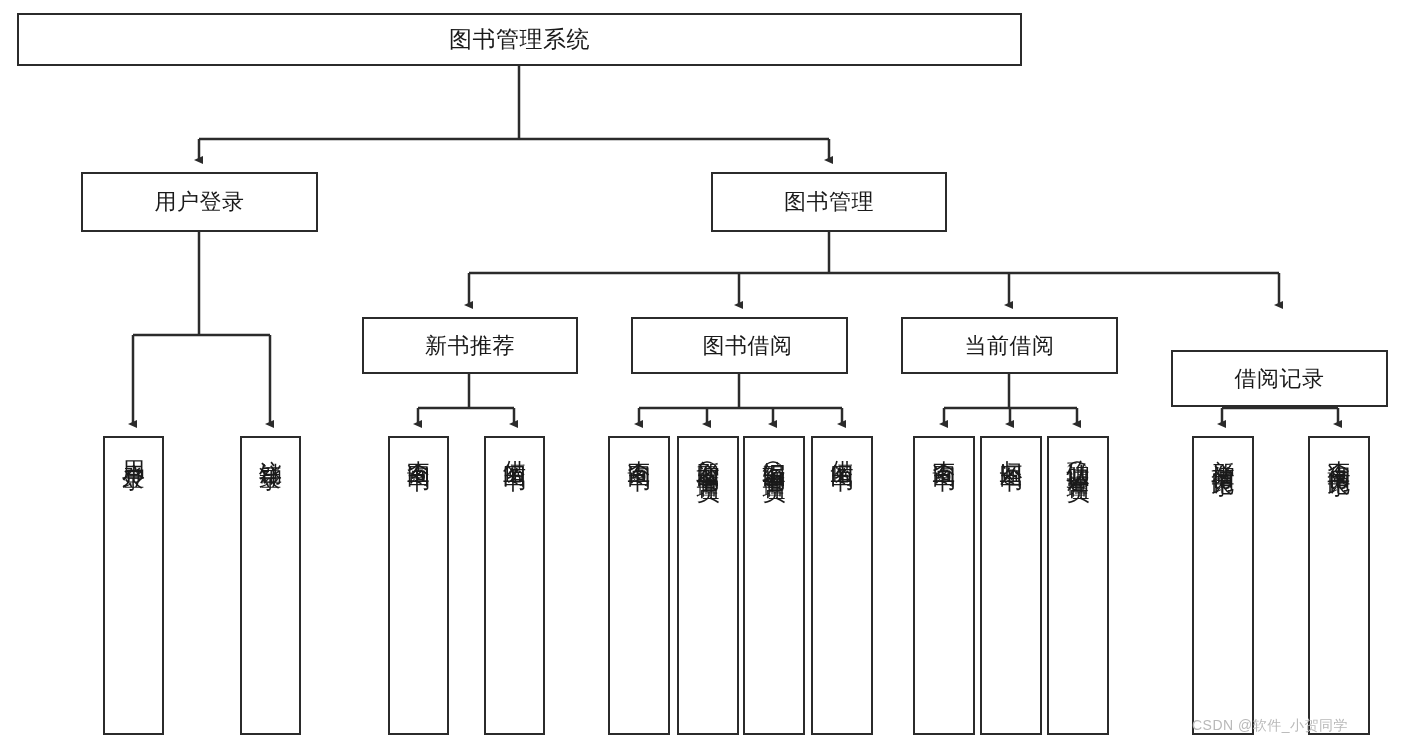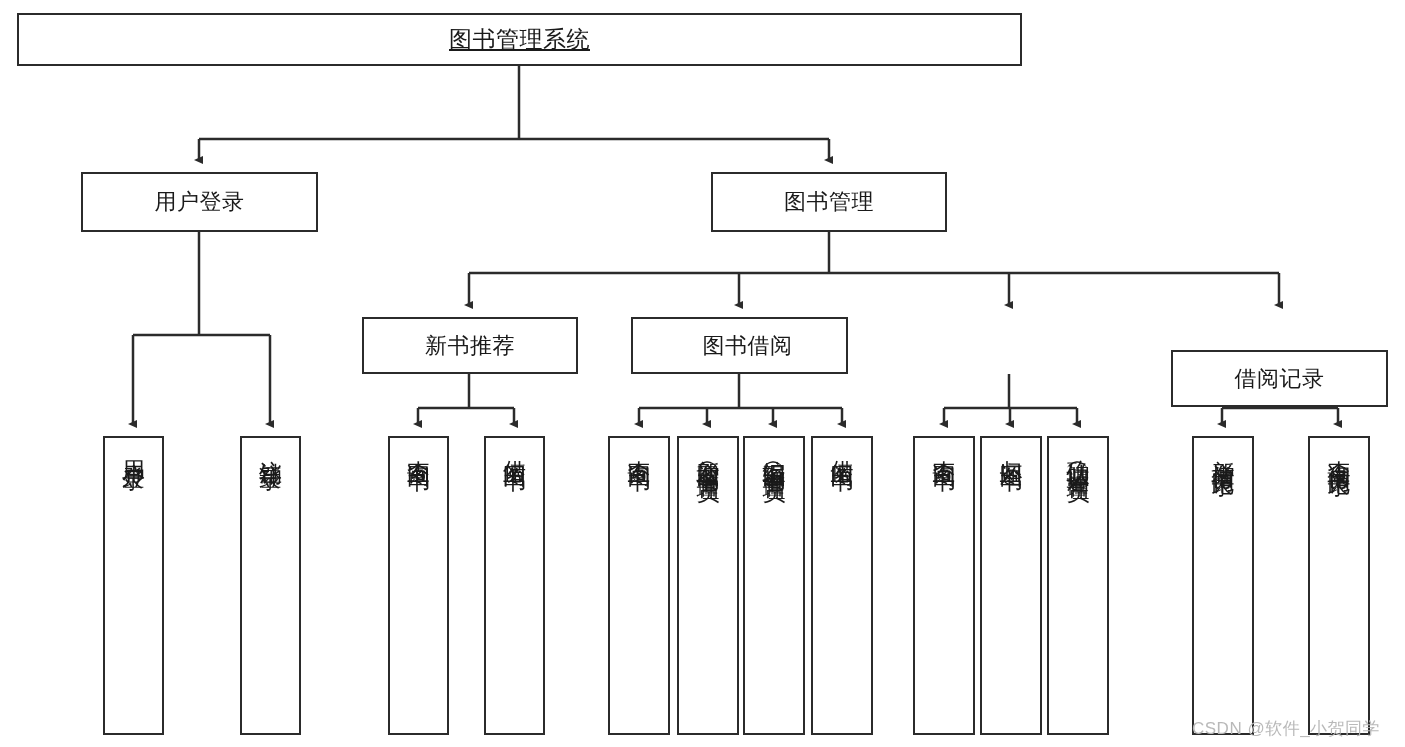--- a/index.html
+++ b/index.html
@@ -43,40 +43,39 @@
     line-height: 1.18;
     white-space: pre;
   }
   
   .node.horiz .label {
     font-size: 22px;
     letter-spacing: 0.5px;
   }
   .node.root .label {
     font-size: 23px;
-    text-decoration: underline;
   }
   
   .node.vert {
     align-items: flex-start;
     justify-content: center;
     padding-top: 4px;
   }
   .node.vert .label {
     writing-mode: vertical-rl;
     text-orientation: upright;
     font-size: 23px;
     line-height: 1.0;
     letter-spacing: 3px;
     white-space: nowrap;
   }
   .watermark {
     position: absolute;
     color: #b9b9b9;
-    font-size: 17px;
+    font-size: 14px;
     letter-spacing: 0.5px;
     white-space: nowrap;
     user-select: none;
   }
 </style>
 </head>
 <body>
 
 <div id="diagram-root">
 
@@ -140,20 +139,23 @@
   <div class="node horiz" style="left:362px; top:317px; width:216px; height:57px;">
     <span class="label">新书推荐</span>
   </div>
 
   <div class="node horiz" style="left:711px; top:172px; width:236px; height:60px;">
     <span class="label">图书管理</span>
   </div>
   <div class="node horiz" style="left:631px; top:317px; width:217px; height:57px;padding-left:16px;">
     <span class="label">图书借阅</span>
   </div>
+  <div class="node horiz" style="left:901px; top:317px; width:217px; height:57px;">
+    <span class="label">当前借阅</span>
+  </div>
   <div class="node horiz" style="left:1171px; top:317px; width:217px; height:57px;margin-top:33px;">
     <span class="label">借阅记录</span>
   </div>
 
   <div class="node vert" style="left:103px; top:436px; width:61px; height:299px;">
     <span class="label">用户登录</span>
   </div>
   <div class="node vert" style="left:240px; top:436px; width:61px; height:299px;">
     <span class="label">注销登录</span>
   </div>

